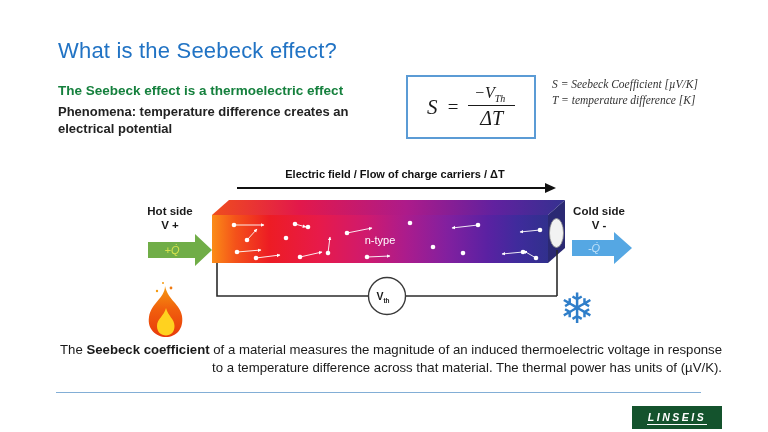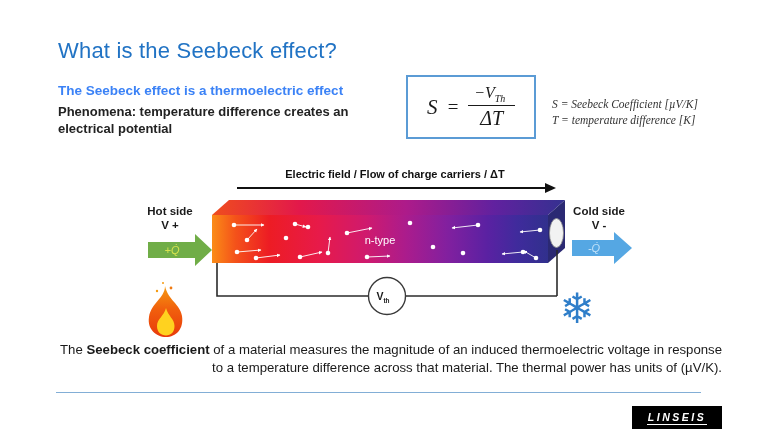--- a/index.html
+++ b/index.html
@@ -6,57 +6,57 @@
   .slide {
     position:relative; width:768px; height:432px; background:#ffffff;
     font-family:"Liberation Sans", sans-serif; overflow:hidden;
   }
   .title {
     position:absolute; left:58px; top:38px; font-size:22px;
     color:#2173c4; letter-spacing:0.2px;
   }
   .subtitle {
     position:absolute; left:58px; top:83px; font-size:13.5px;
-    font-weight:bold; color:#3b82f6;
+    font-weight:bold; color:#15803d;
   }
   .phenomena {
     position:absolute; left:58px; top:104px; width:300px;
     font-size:13px; color:#222; line-height:1.28;font-weight:bold;
   }
   .formula-box {
     position:absolute; left:406px; top:75px; width:126px; height:60px;
     border:2px solid #5b9bd5; background:#fff;
     display:flex; align-items:center; justify-content:center; gap:9px;
     font-family:"Liberation Serif", serif; font-style:italic; color:#1a1a1a;
   }
   .formula-lhs { font-size:21px; }
   .formula-eq  { font-size:19px; }
   .frac { display:inline-flex; flex-direction:column; align-items:flex-start; }
   .frac .num { font-size:16px; padding:0 6px 1px 6px; }
   .frac .num sub { font-size:10px; font-style:italic; }
   .frac .den { font-size:20px; border-top:1.4px solid #1a1a1a; padding:1px 12px 0 12px;font-style:italic; }
   .defs {
-    position:absolute; left:552px; top:96px;
+    position:absolute; left:552px; top:76px;
     font-family:"Liberation Serif", serif; font-style:italic;
     font-size:11.5px; color:#333; line-height:1.4; white-space:nowrap;
   }
   .defs sub { font-size:8px; }
   .diagram-svg { position:absolute; left:0; top:160px; }
   .diagram-svg text { font-family:"Liberation Sans", sans-serif; }
   .bodytext {
     position:absolute; left:60px; top:341px; width:662px;
     font-size:13.2px; color:#1a1a1a; line-height:1.38;text-align:right;
   }
   .rule {
     position:absolute; left:56px; top:392px; width:645px; height:1px;
     background:#82aed6;
   }
   .logo {
     position:absolute; left:632px; top:406px; width:90px; height:23px;
-    background:#000000; color:#ffffff;
+    background:#14532d; color:#ffffff;
     display:flex; align-items:center; justify-content:center;
   }
   .logo span {
     font-style:italic; font-weight:bold; font-size:10.5px;
     letter-spacing:2.5px; border-bottom:1.4px solid #ffffff; padding:0 1px 1px 1px;
   }
 </style>
 </head>
 <body>
 

